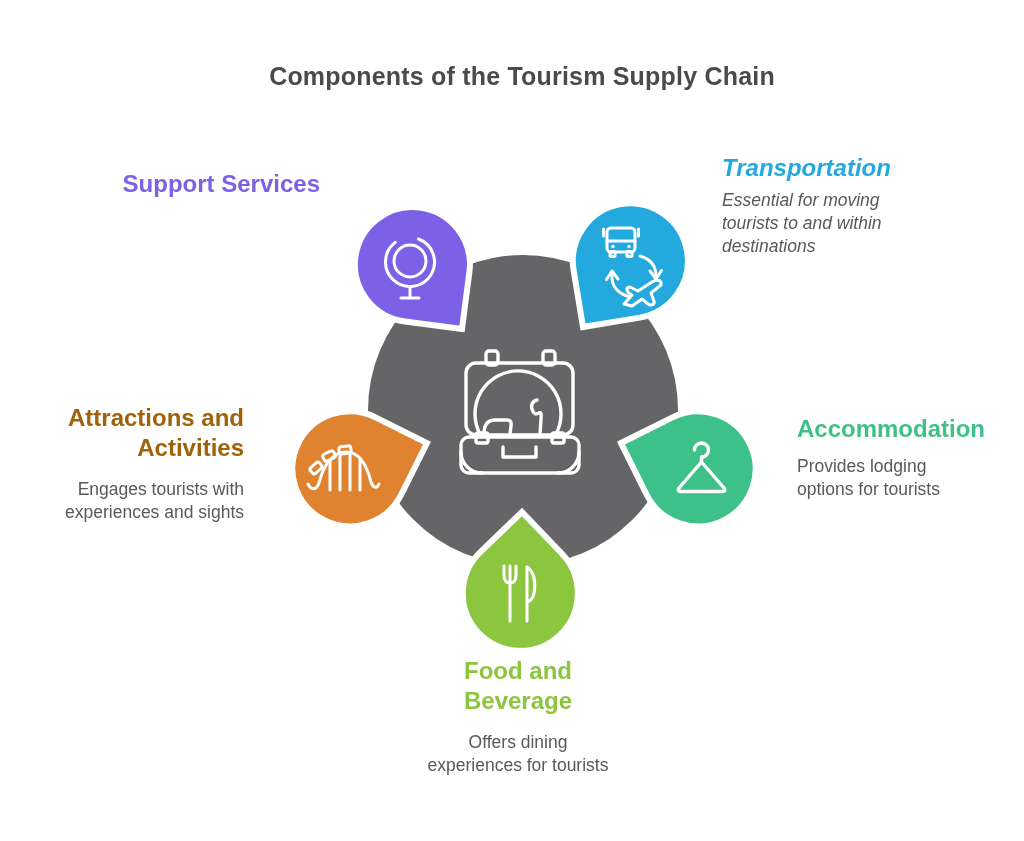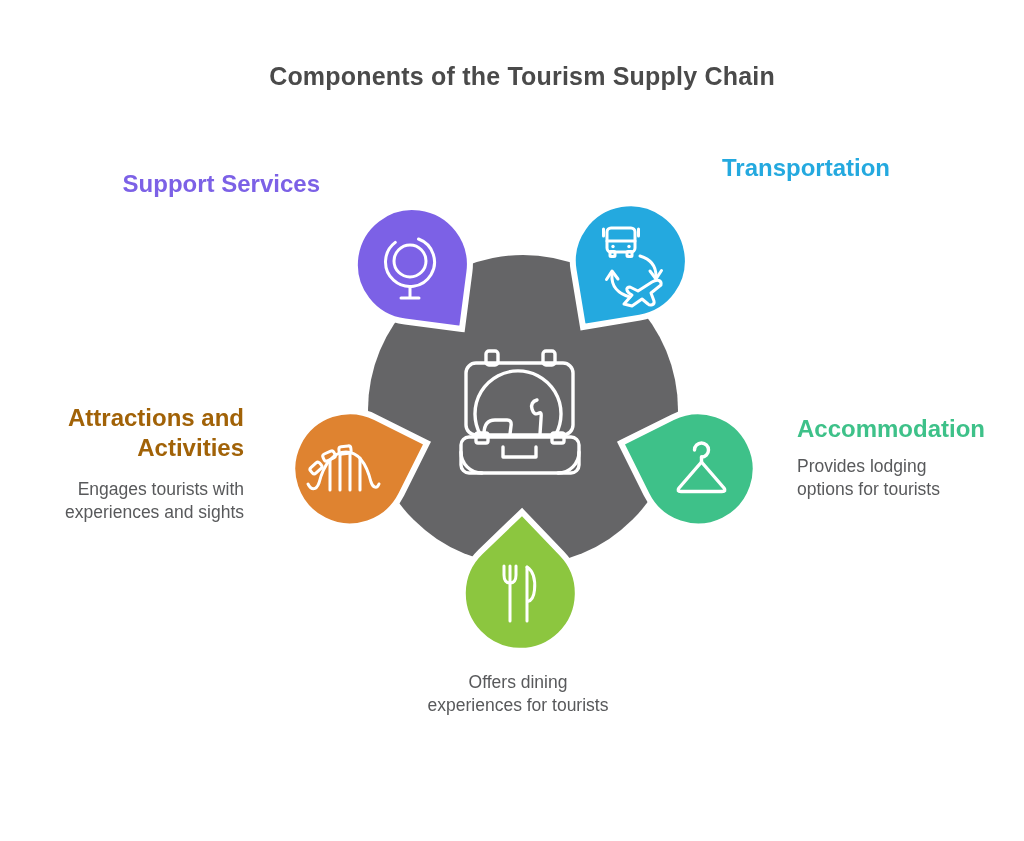--- a/index.html
+++ b/index.html
@@ -14,21 +14,21 @@
     font-size:25px;font-weight:700;color:#4a4a4a;letter-spacing:.2px;
   }
   .seg{position:absolute;}
   .seg h2{
     margin:0;font-size:24px;font-weight:700;line-height:30px;white-space:pre-line;
   }
   .seg p{
     margin:6px 0 0 0;font-size:17.5px;line-height:23px;color:#58595b;white-space:pre-line;
   }
   .seg-support{left:56px;top:153px;width:264px;text-align:right;}
-  .seg-transport{left:722px;top:153px;width:250px;text-align:left;}
+  .seg-transport{left:722px;top:153px;width:250px;text-align:left;font-style:italic;}
   .seg-accommodation{left:797px;top:414px;width:240px;text-align:left;}
   .seg-accommodation p{margin-top:11px;}
   .seg-attractions{left:14px;top:379px;width:230px;text-align:right;}
   .seg-attractions p{margin-top:15px;}
   .seg-food{left:368px;top:656px;width:300px;text-align:center;}
   .seg-food p{margin-top:15px;}
   .icon-stroke{fill:none;stroke:#fff;stroke-width:3;stroke-linecap:round;stroke-linejoin:round;}
   .icon-stroke-thick{fill:none;stroke:#fff;stroke-width:3.4;stroke-linecap:round;stroke-linejoin:round;}
   .petal{stroke:#fff;stroke-width:6;}
 </style>
@@ -106,29 +106,34 @@
   </svg>
 
   <div class="page-title">Components of the Tourism Supply Chain</div>
 
   <div class="seg seg-support">
     <h2 style="color: rgb(124, 97, 230); margin-top: 16px;">Support Services</h2>
   </div>
 
   <div class="seg seg-transport">
     <h2 style="color: rgb(36, 169, 223);">Transportation</h2>
+    <p>Essential for moving
+tourists to and within
+destinations</p>
   </div>
 
   <div class="seg seg-accommodation">
     <h2 style="color: rgb(62, 193, 137);">Accommodation</h2>
     <p>Provides lodging
 options for tourists</p>
   </div>
 
   <div class="seg seg-food">
+    <h2 style="color: rgb(140, 198, 63);">Food and
+Beverage</h2>
     <p>Offers dining
 experiences for tourists</p>
   </div>
 
   <div class="seg seg-attractions">
     <h2 style="color: #a16207; margin-top: 24px;">Attractions and
 Activities</h2>
     <p>Engages tourists with
 experiences and sights</p>
   </div>

